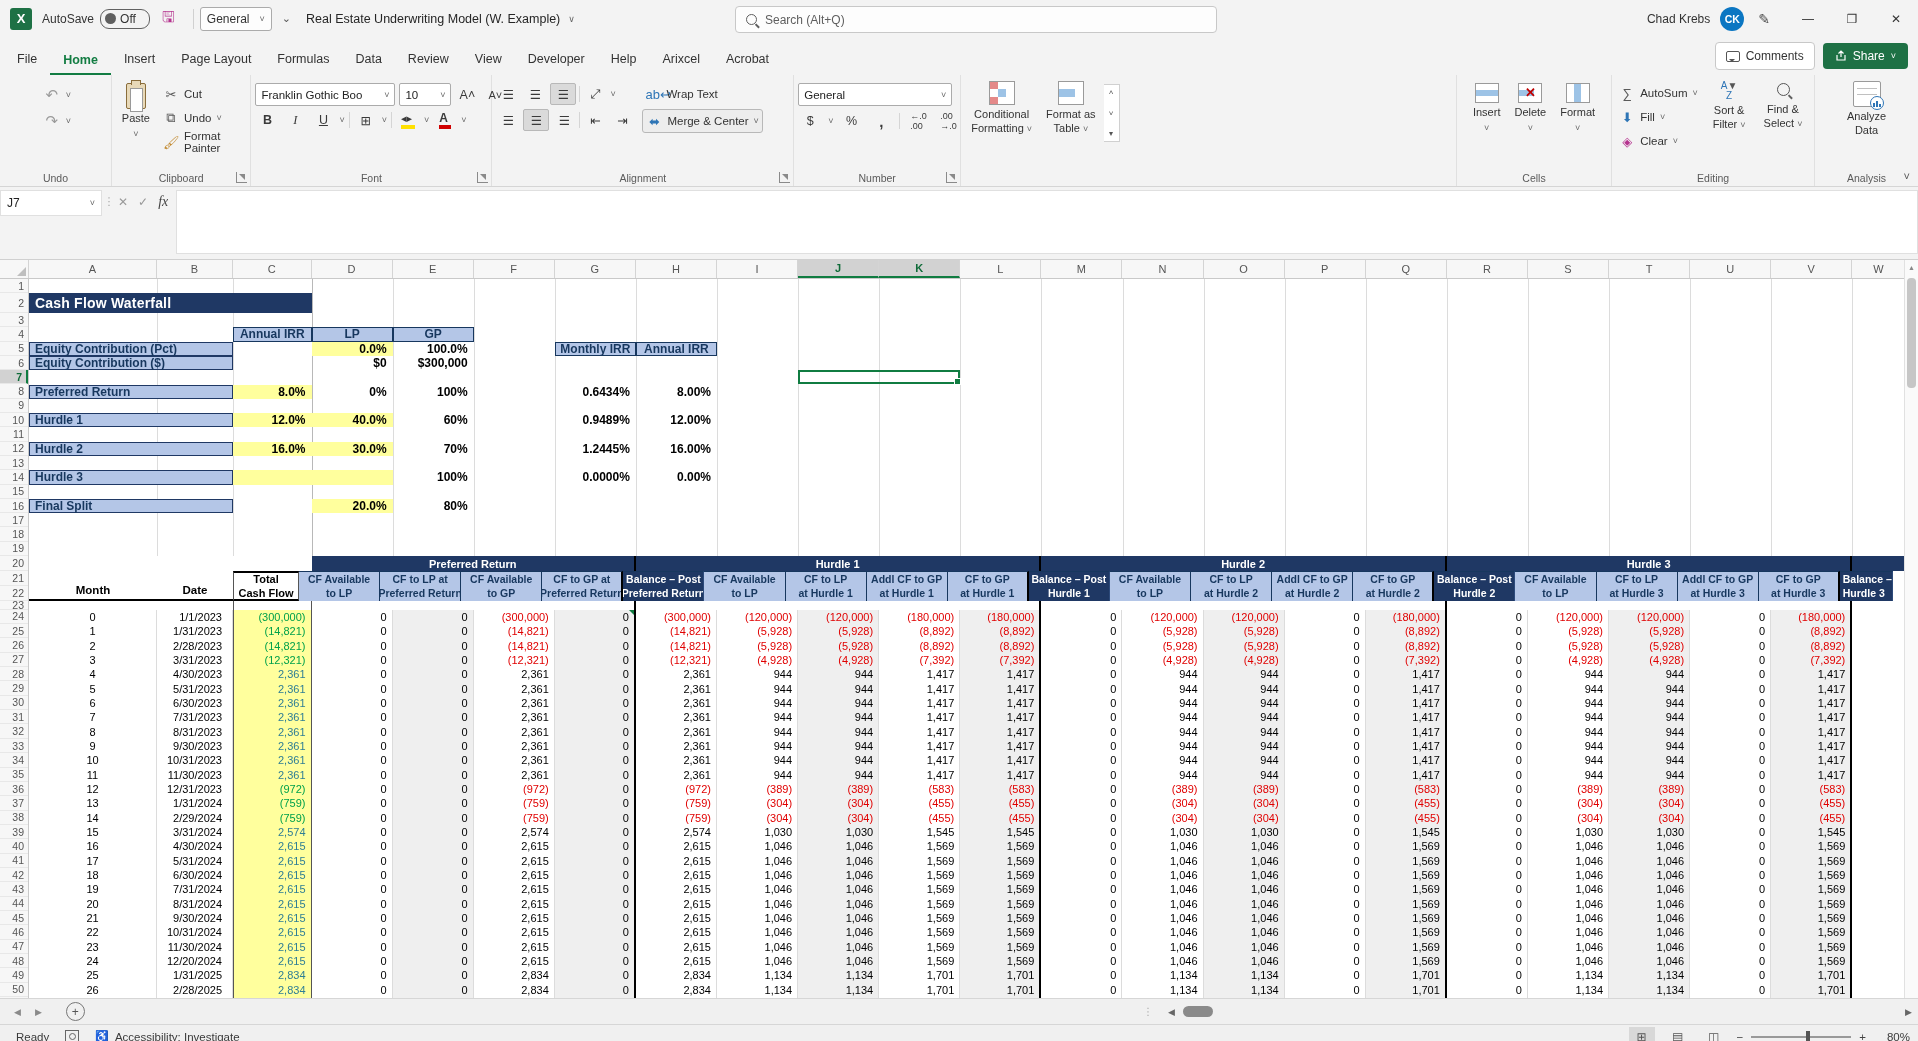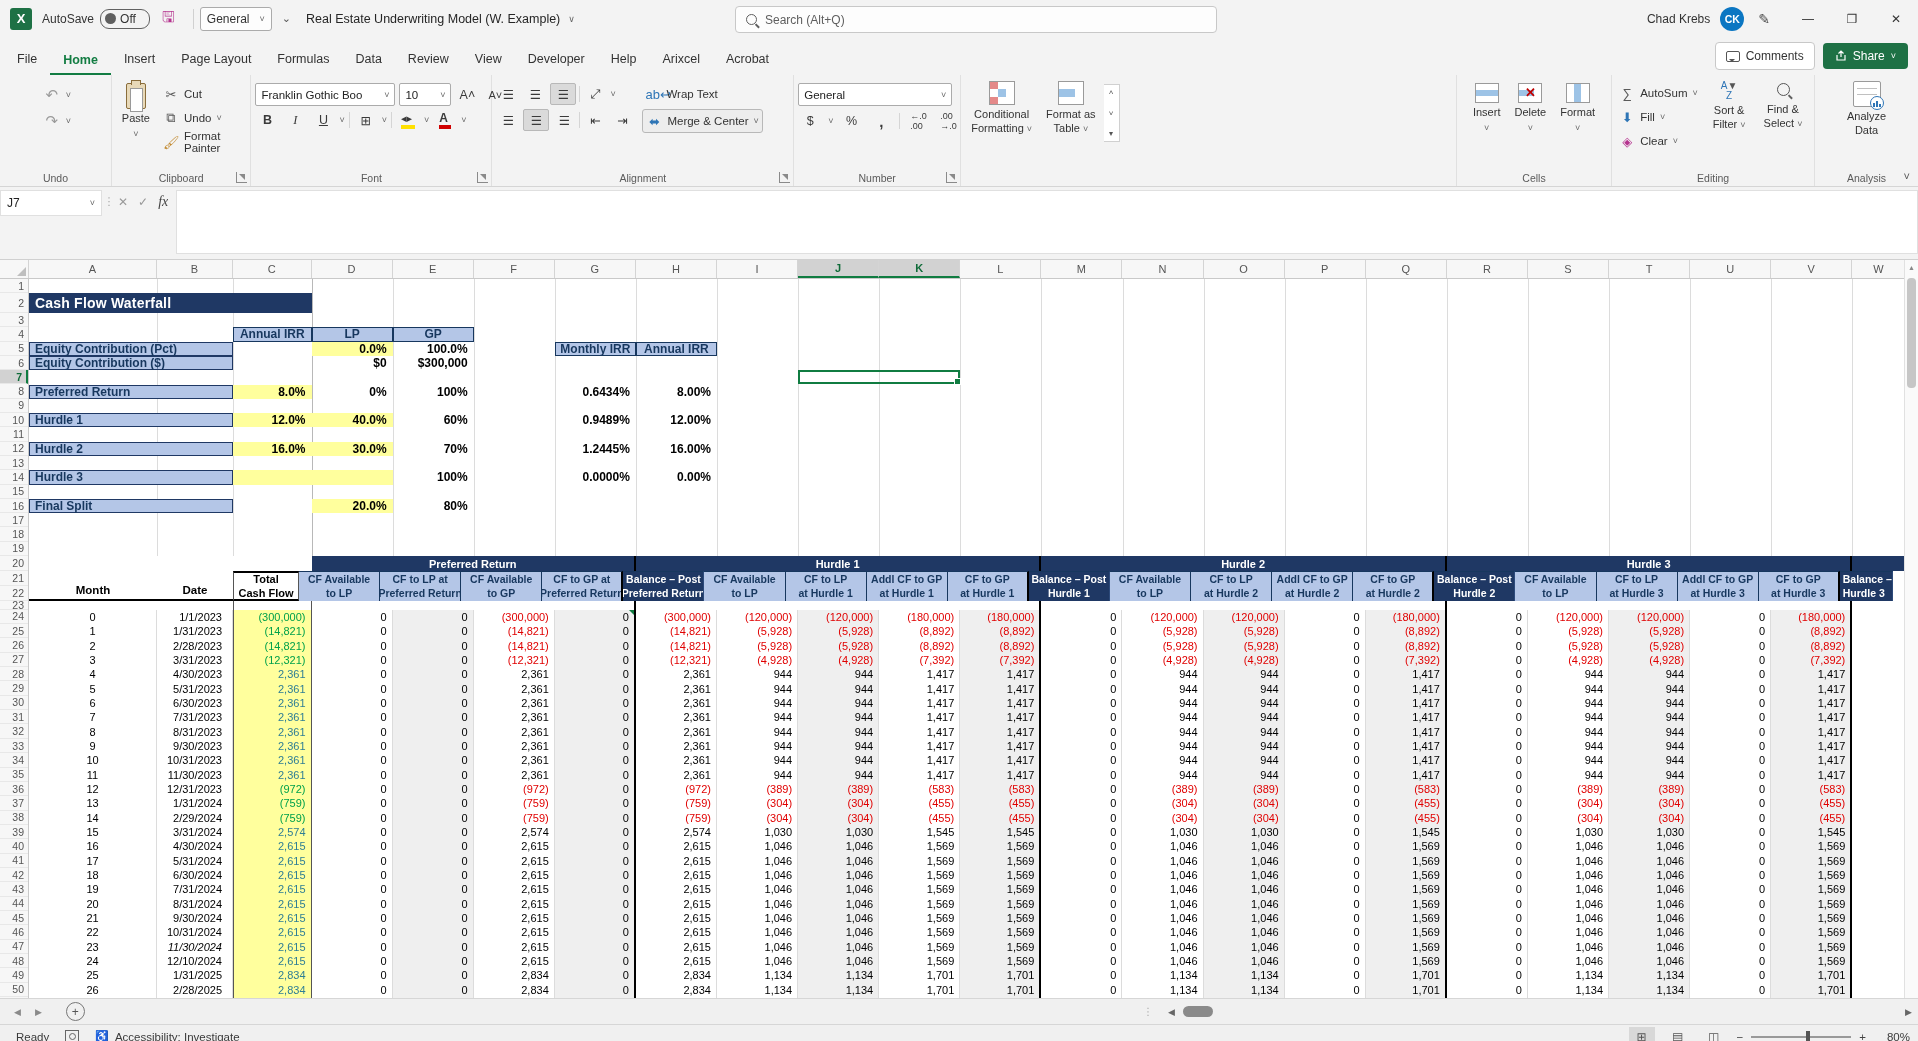--- a/index.html
+++ b/index.html
@@ -1394,21 +1394,21 @@
               <div class="cell shade gend" style="width: 81.1px;">1,569</div>
               <div class="cell" style="width: 81.1px;">0</div>
               <div class="cell" style="width: 81.1px;">1,046</div>
               <div class="cell shade" style="width: 81.1px;">1,046</div>
               <div class="cell" style="width: 81.1px;">0</div>
               <div class="cell shade gend" style="width: 81.1px;">1,569</div>
               <div class="cell" style="width: 53.5px;"></div>
             </div>
             <div class="trow">
               <div class="cell month" style="width: 128px;">23</div>
-              <div class="cell date" style="width: 76px; font-style: italic;">11/30/2024</div>
+              <div class="cell date" style="width: 76px;">11/30/2024</div>
               <div class="cell totalc tpos" style="width: 78.5px;">2,615</div>
               <div class="cell" style="width: 81.1px;">0</div>
               <div class="cell shade" style="width: 81.1px;">0</div>
               <div class="cell" style="width: 81.1px;">2,615</div>
               <div class="cell shade gend" style="width: 81.1px;">0</div>
               <div class="cell" style="width: 81.1px;">2,615</div>
               <div class="cell" style="width: 81.1px;">1,046</div>
               <div class="cell shade" style="width: 81.1px;">1,046</div>
               <div class="cell" style="width: 81.1px;">1,569</div>
               <div class="cell shade gend" style="width: 81.1px;">1,569</div>
@@ -1419,21 +1419,21 @@
               <div class="cell shade gend" style="width: 81.1px;">1,569</div>
               <div class="cell" style="width: 81.1px;">0</div>
               <div class="cell" style="width: 81.1px;">1,046</div>
               <div class="cell shade" style="width: 81.1px;">1,046</div>
               <div class="cell" style="width: 81.1px;">0</div>
               <div class="cell shade gend" style="width: 81.1px;">1,569</div>
               <div class="cell" style="width: 53.5px;"></div>
             </div>
             <div class="trow">
               <div class="cell month" style="width: 128px;">24</div>
-              <div class="cell date" style="width: 76px;">12/10/2024</div>
+              <div class="cell date" style="width: 76px;">12/20/2024</div>
               <div class="cell totalc tpos" style="width: 78.5px;">2,615</div>
               <div class="cell" style="width: 81.1px;">0</div>
               <div class="cell shade" style="width: 81.1px;">0</div>
               <div class="cell" style="width: 81.1px;">2,615</div>
               <div class="cell shade gend" style="width: 81.1px;">0</div>
               <div class="cell" style="width: 81.1px;">2,615</div>
               <div class="cell" style="width: 81.1px;">1,046</div>
               <div class="cell shade" style="width: 81.1px;">1,046</div>
               <div class="cell" style="width: 81.1px;">1,569</div>
               <div class="cell shade gend" style="width: 81.1px;">1,569</div>

